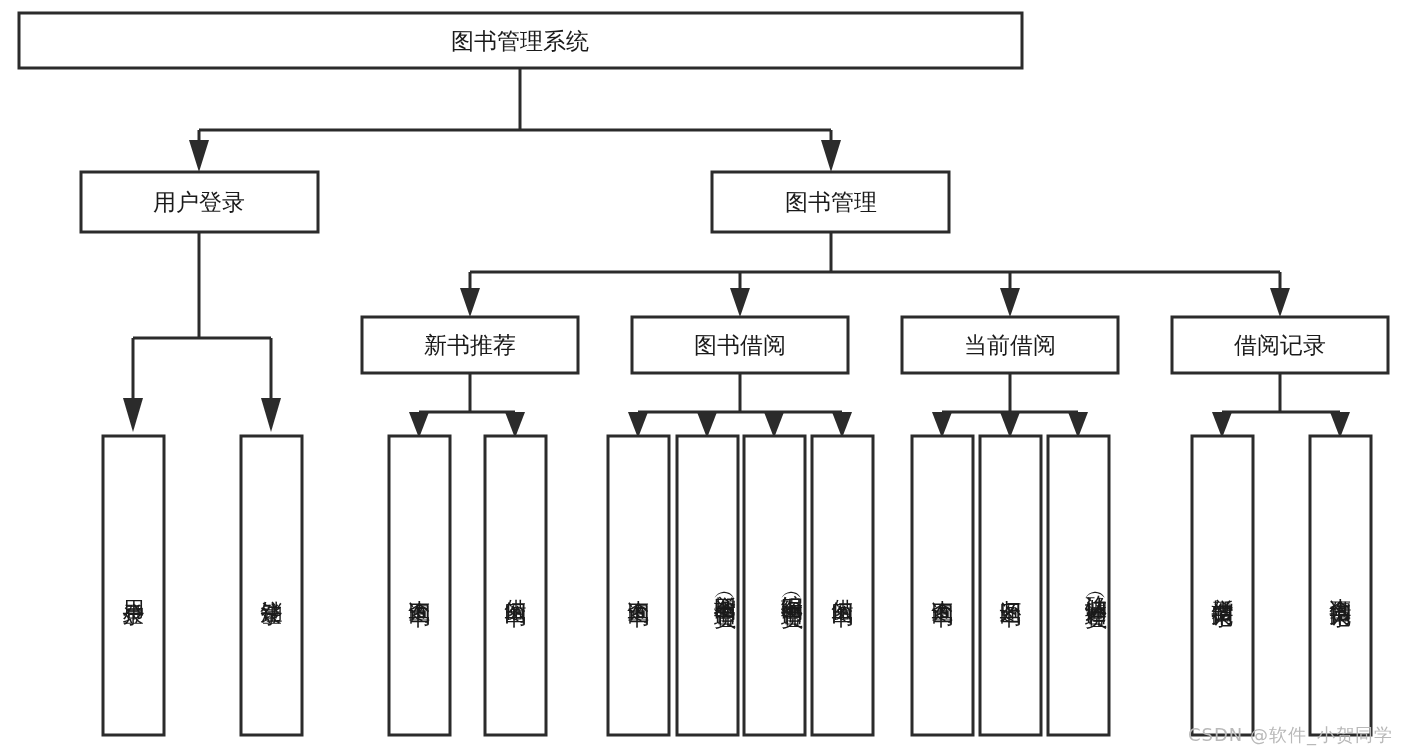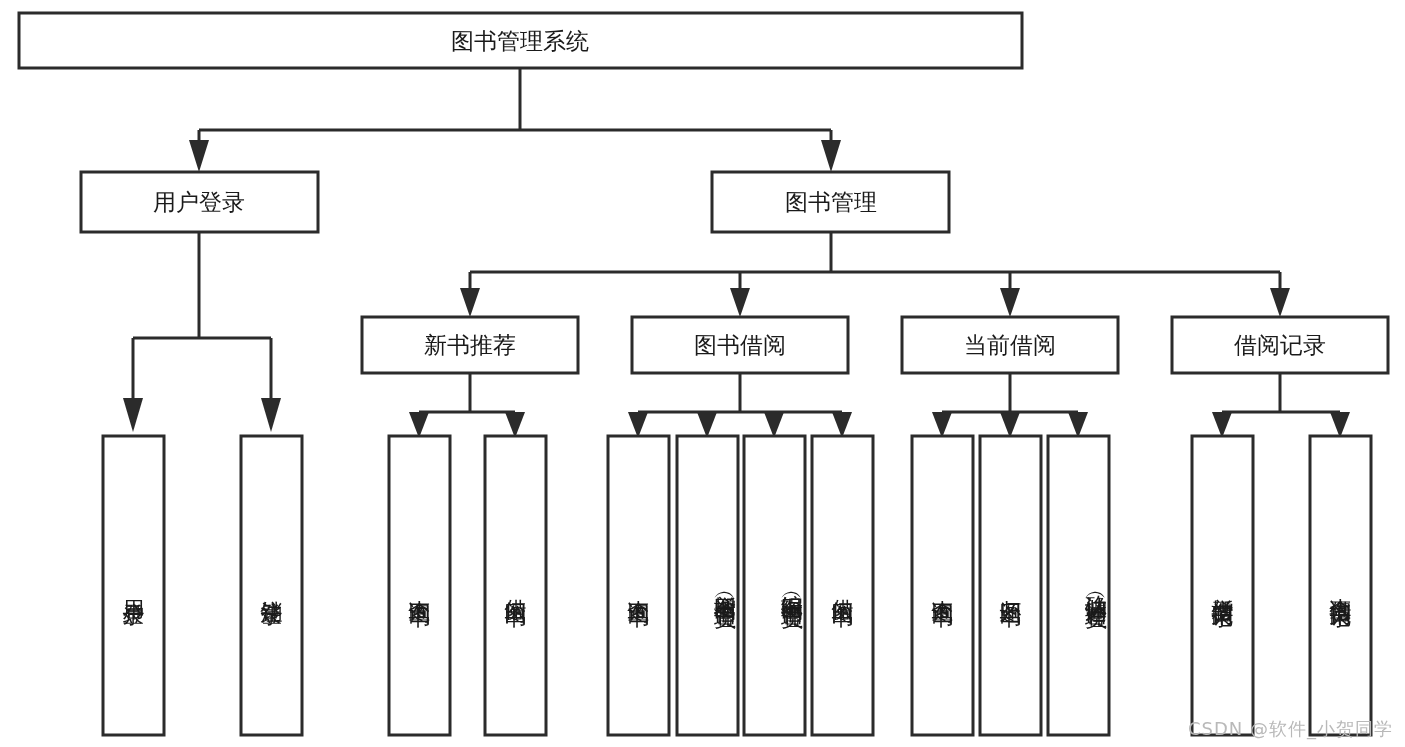--- a/index.html
+++ b/index.html
@@ -59,21 +59,21 @@
     display: flex;
     align-items: center;
     justify-content: center;
     text-align: center;
     white-space: nowrap;
     pointer-events: none;
   }
   .watermark {
     position: absolute;
     right: 12px;
-    bottom: 6px;
+    bottom: 0;
     font-family: "DejaVu Sans", "Liberation Sans", sans-serif;
     font-size: 18px;
     color: #b9b9b9;
     letter-spacing: 1px;
     white-space: nowrap;
   }
 </style>
 </head>
 <body>
 

